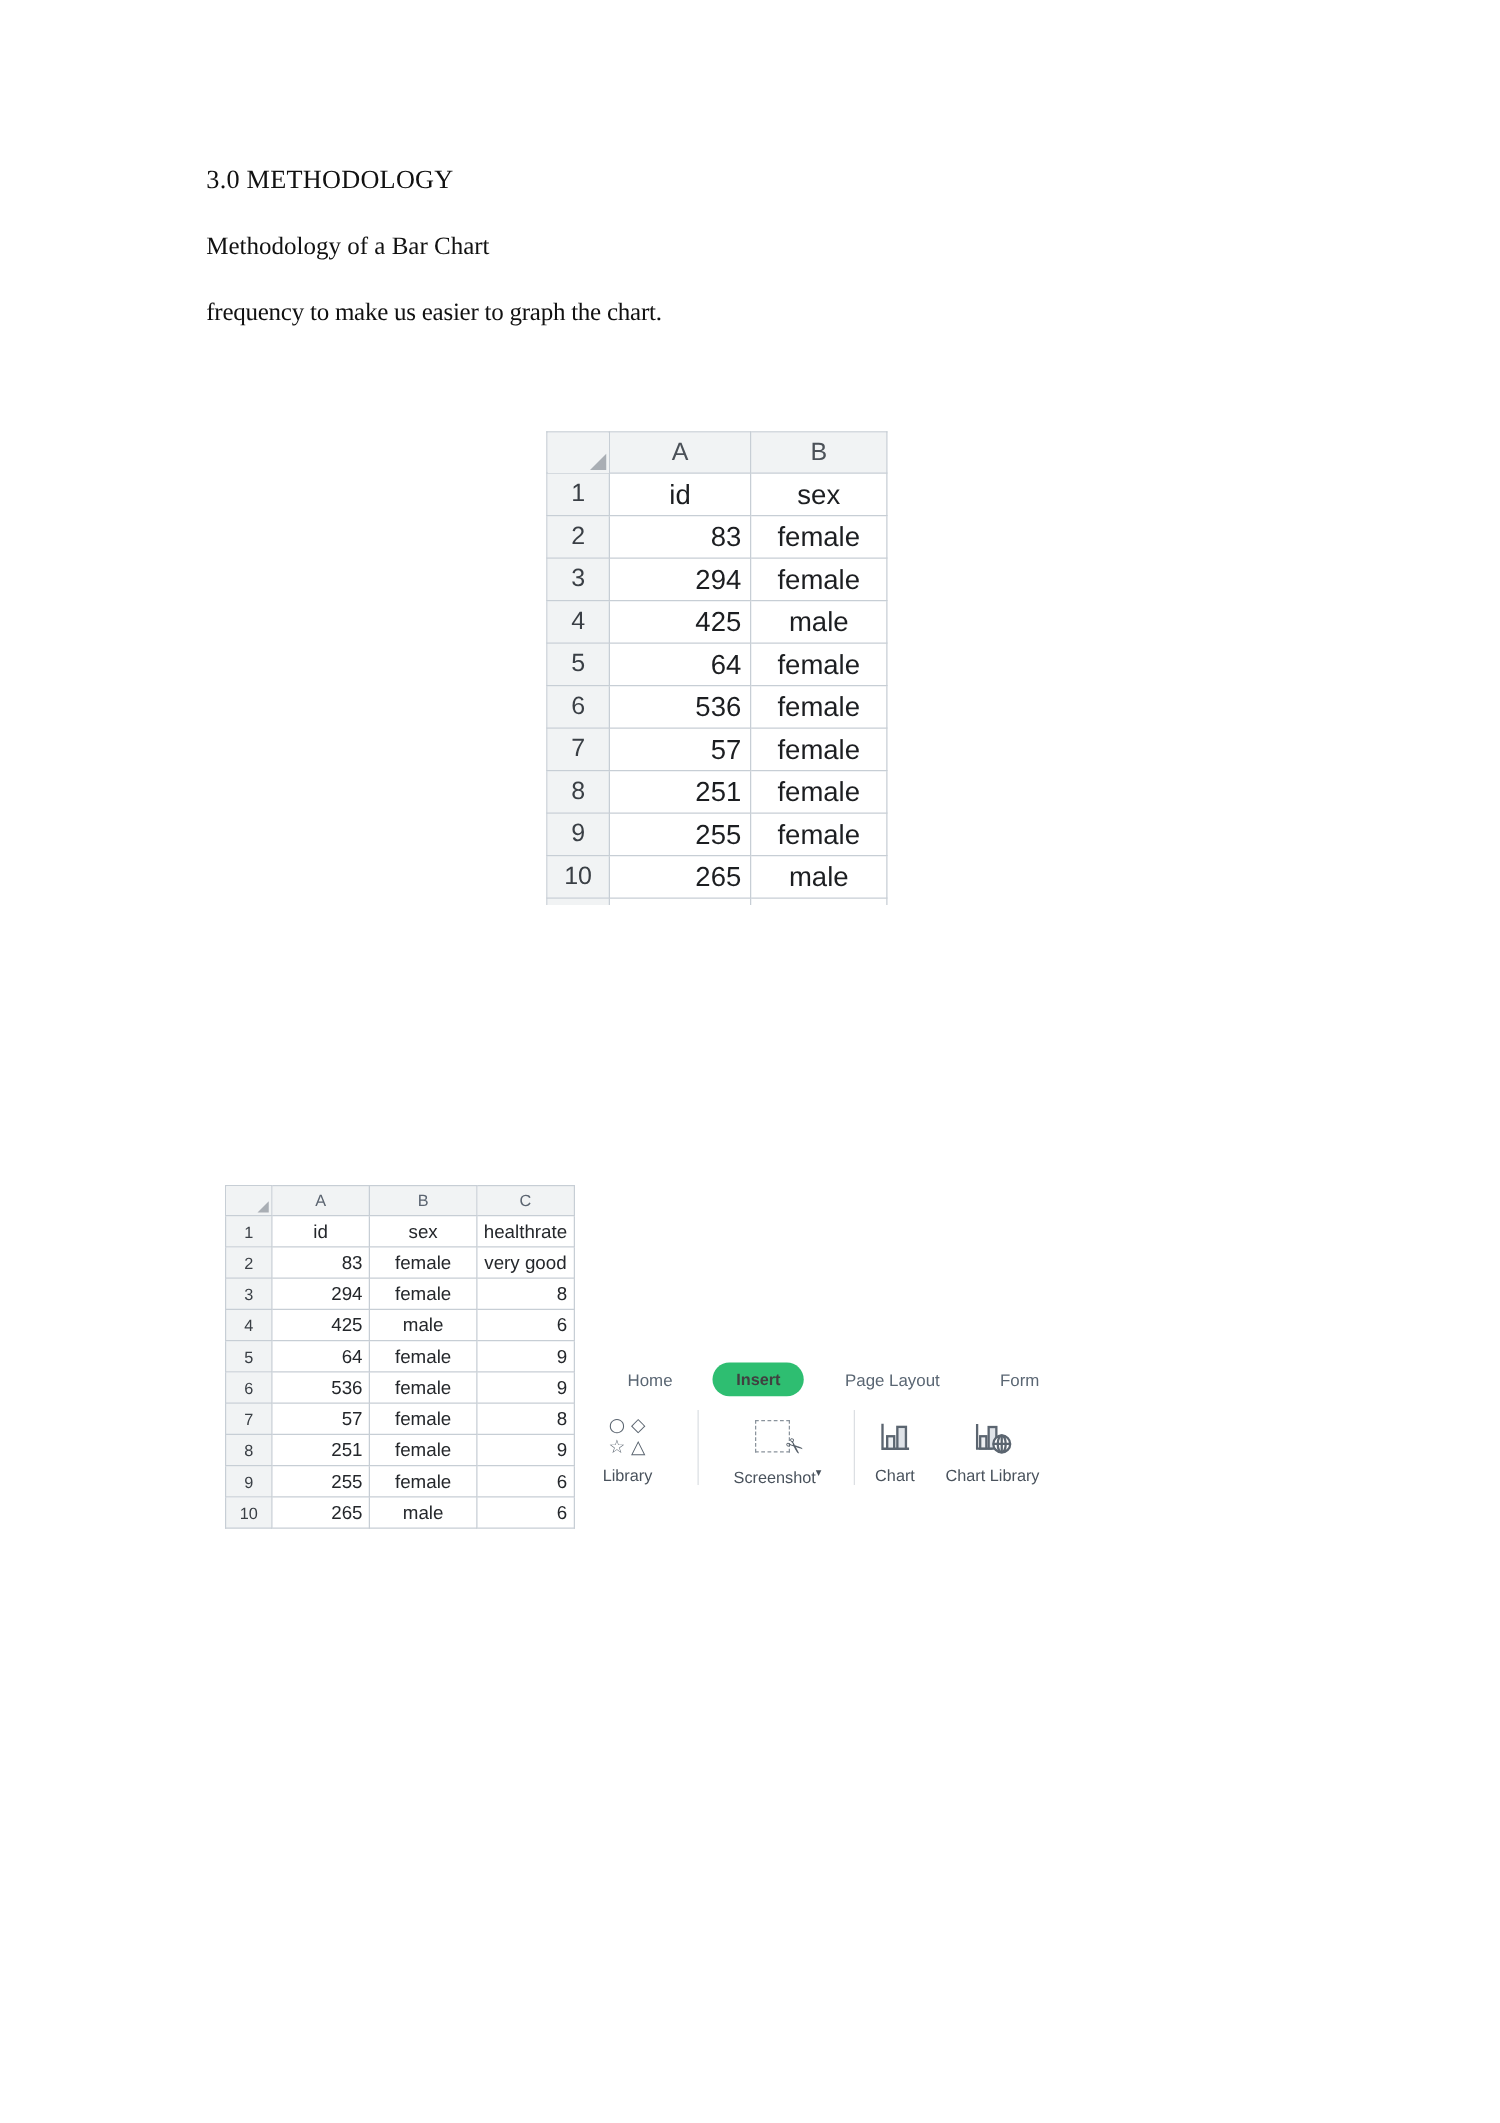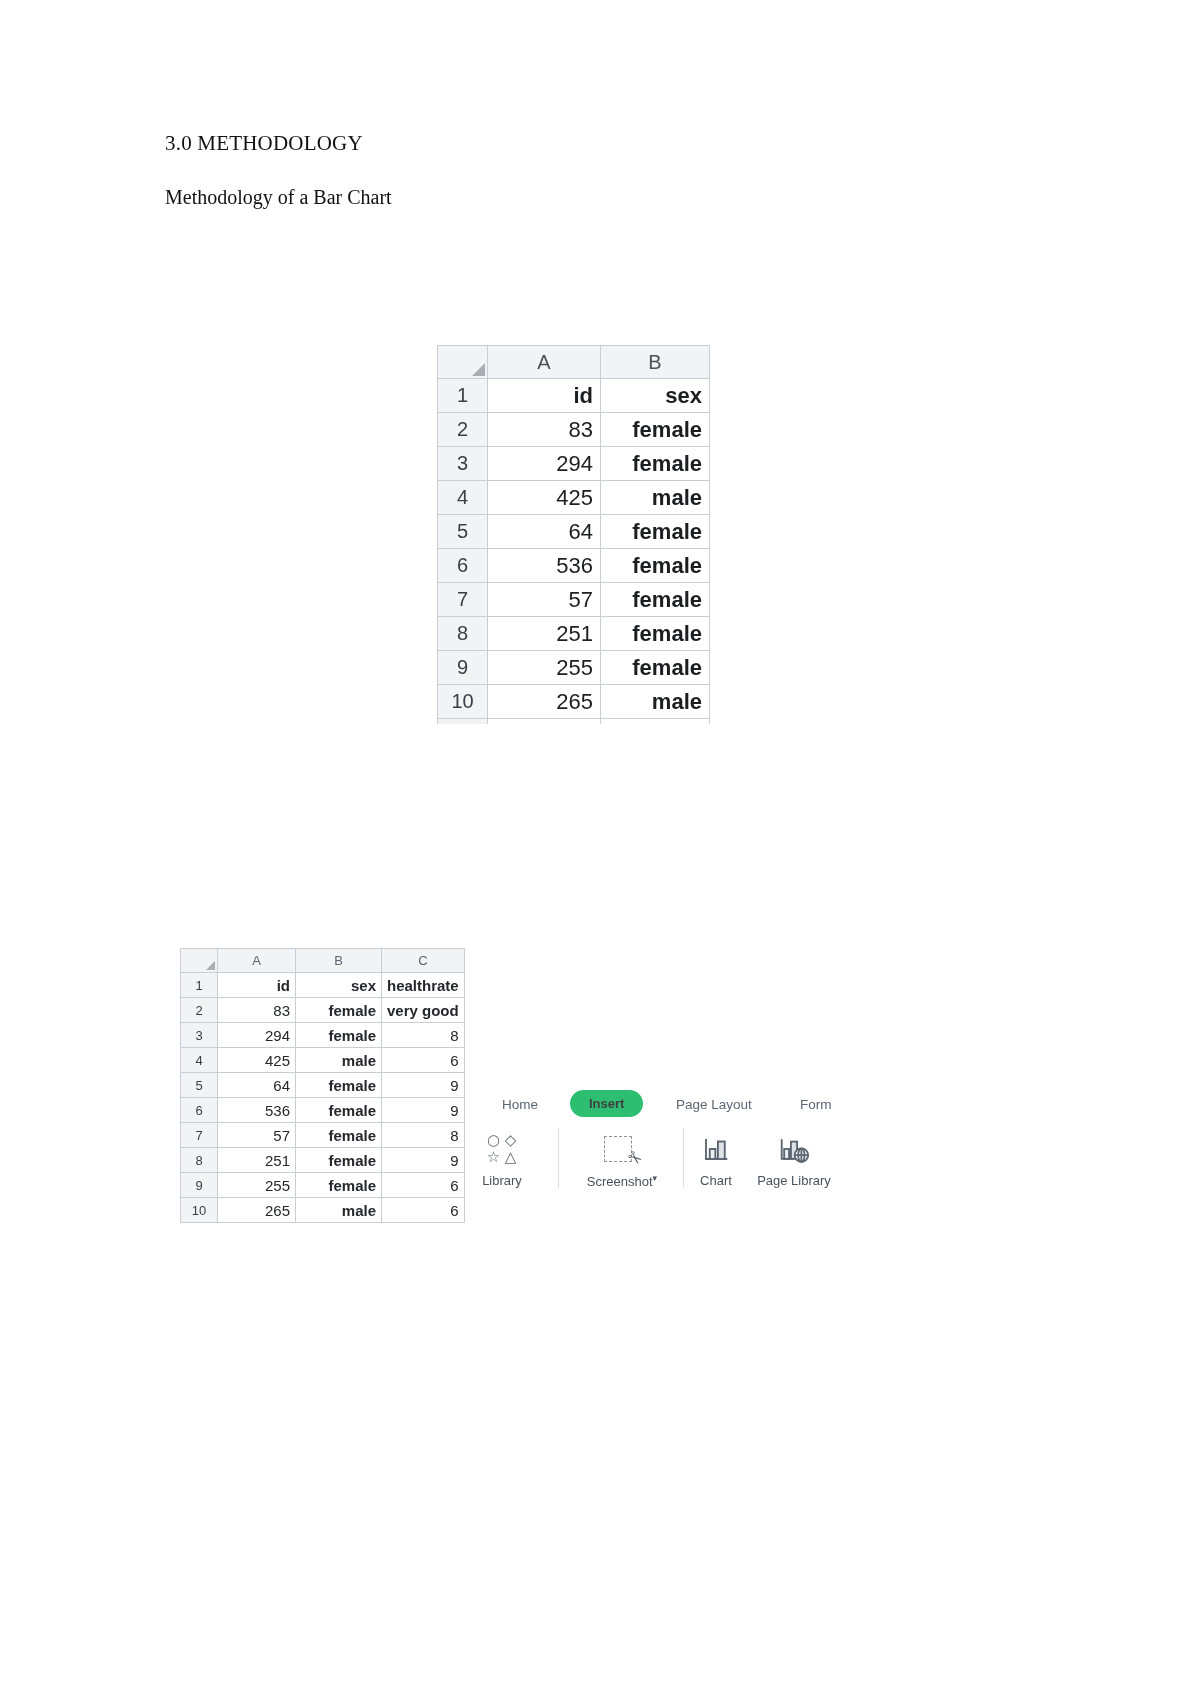--- a/index.html
+++ b/index.html
@@ -19,21 +19,21 @@
   .num2 { display:inline-block; min-width:29px; }
 
   
   table.sheet { position:absolute; border-collapse:collapse; table-layout:fixed;
     font-family:"Liberation Sans", sans-serif; background:#fff; }
   .sheet th, .sheet td { border:1px solid #c7ced5; overflow:hidden; white-space:nowrap; }
   .sheet th { background:#f1f3f4; font-weight:400; color:#4b5158; text-align:center; }
   .sheet td.rn { background:#f1f3f4; text-align:center; color:#3a3f45; }
   .sheet td { background:#fff; }
   .ar { text-align:right; }
-  .al { text-align:right;font-weight:bold; }
+  .al { text-align:center; }
 
   .sheet1 { left:437px; top:345px; font-size:22px; }
   .sheet1 th { height:30px; font-size:20px; }
   .sheet1 td { height:33px; padding:0 7px; color:#1c1e21; }
   .sheet1 td.rn { font-size:20px; padding:0 2px; }
   .sheet1 tr.partial td { height:5px; border-bottom:none; }
 
   .sheet2 { left:180px; top:948px; font-size:15px; }
   .sheet2 th { height:21px; font-size:13px; color:#5b6470; }
   .sheet2 td { height:24px; padding:0 5px; color:#24272b; }
@@ -76,20 +76,21 @@
 </style>
 </head>
 <body>
 
 <div class="page">
 
   <div class="heading">3.0 METHODOLOGY</div>
   <div class="subheading">Methodology of a Bar Chart</div>
 
   <div class="para p1">
+    <div class="line">frequency to make us easier to graph the chart.</div>
   </div>
 
   <table class="sheet sheet1">
     <colgroup>
         <col style="width:50px">
         <col style="width:113px">
         <col style="width:109px">
       </colgroup>
     <tbody>
         <tr>
@@ -285,17 +286,17 @@
       <div class="iconbox">
         <svg class="ic" width="32" height="30" viewBox="0 0 26 24" fill="none" stroke="#5b6570" stroke-width="1.5">
           <path d="M3 4 L3 20 L13 20"></path>
           <rect x="5" y="12" width="4" height="8" fill="#eceef1"></rect>
           <rect x="10.5" y="6" width="5" height="14" fill="#dfe3e8"></rect>
           <circle cx="19" cy="17" r="5.5" fill="#ffffff"></circle>
           <path d="M13.5 17 H24.5 M19 11.5 V22.5"></path>
           <ellipse cx="19" cy="17" rx="2.6" ry="5.5"></ellipse>
         </svg>
       </div>
-      <span class="glabel">Page Library</span>
+      <span class="glabel">Chart Library</span>
     </div>
   </div>
 
 </div>
 
 </body></html>

